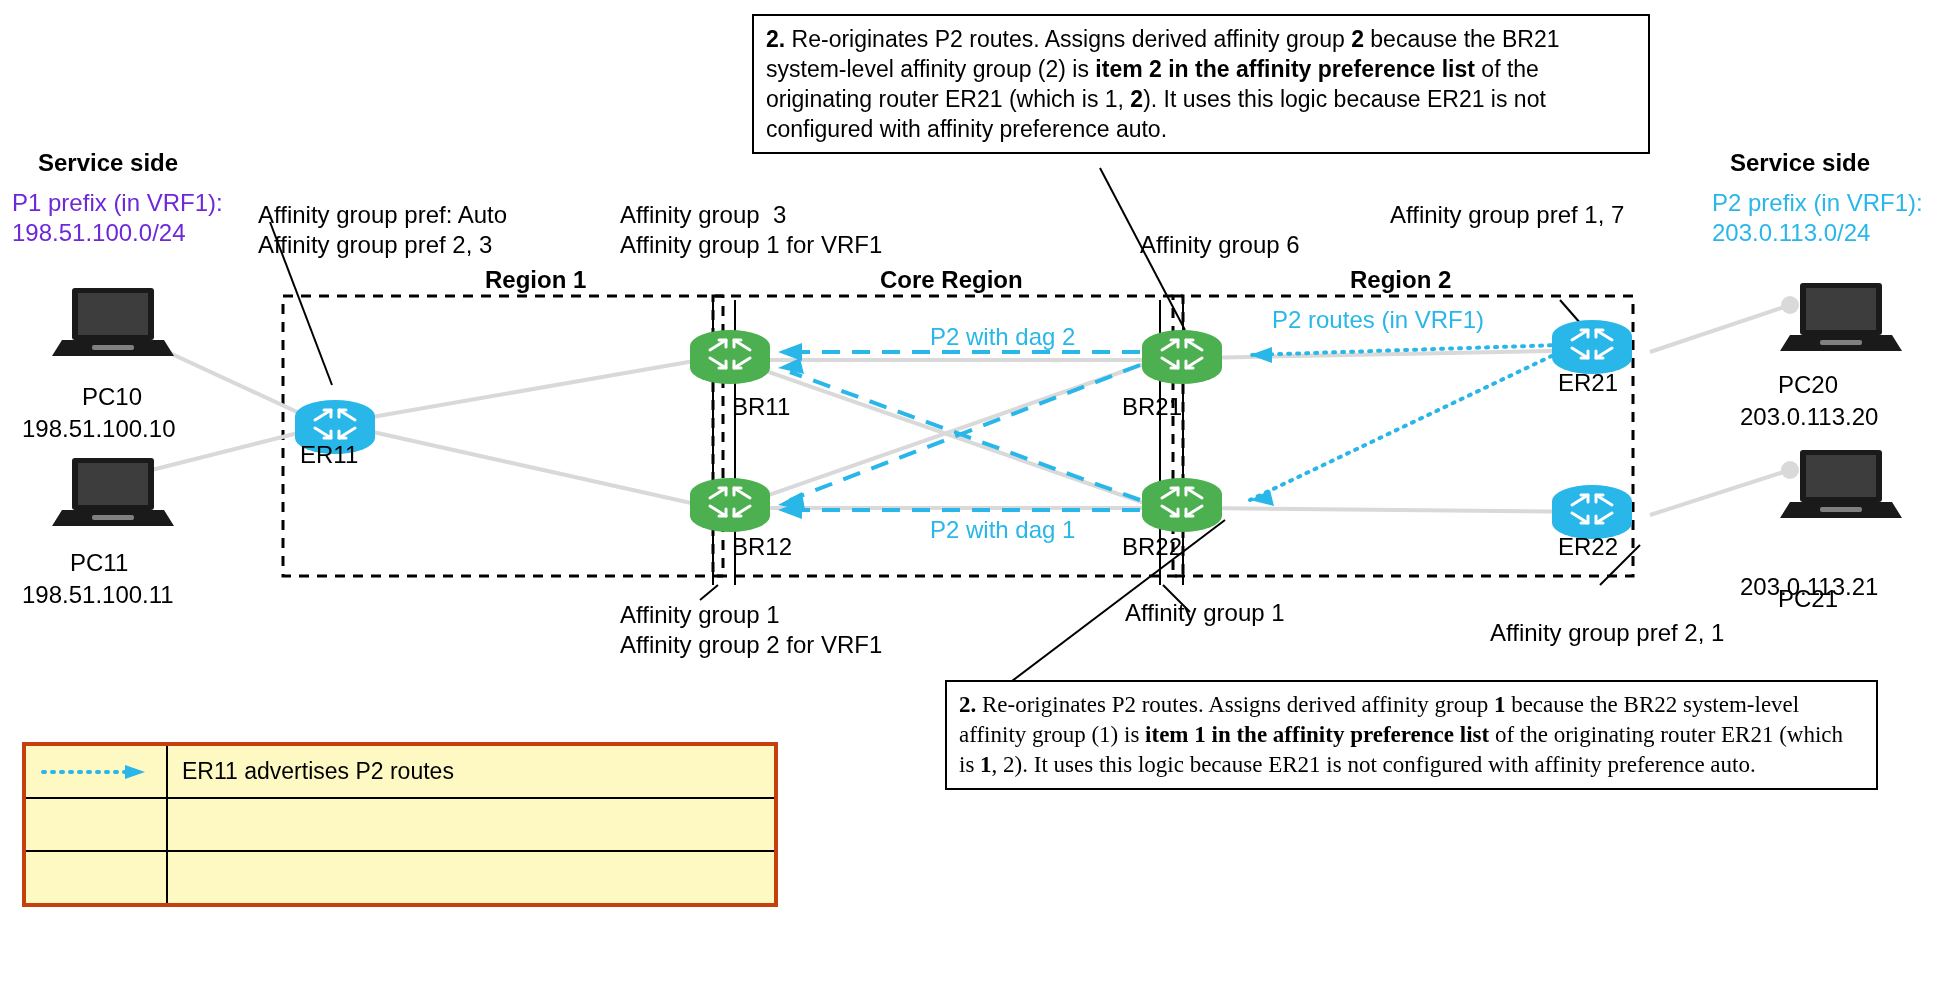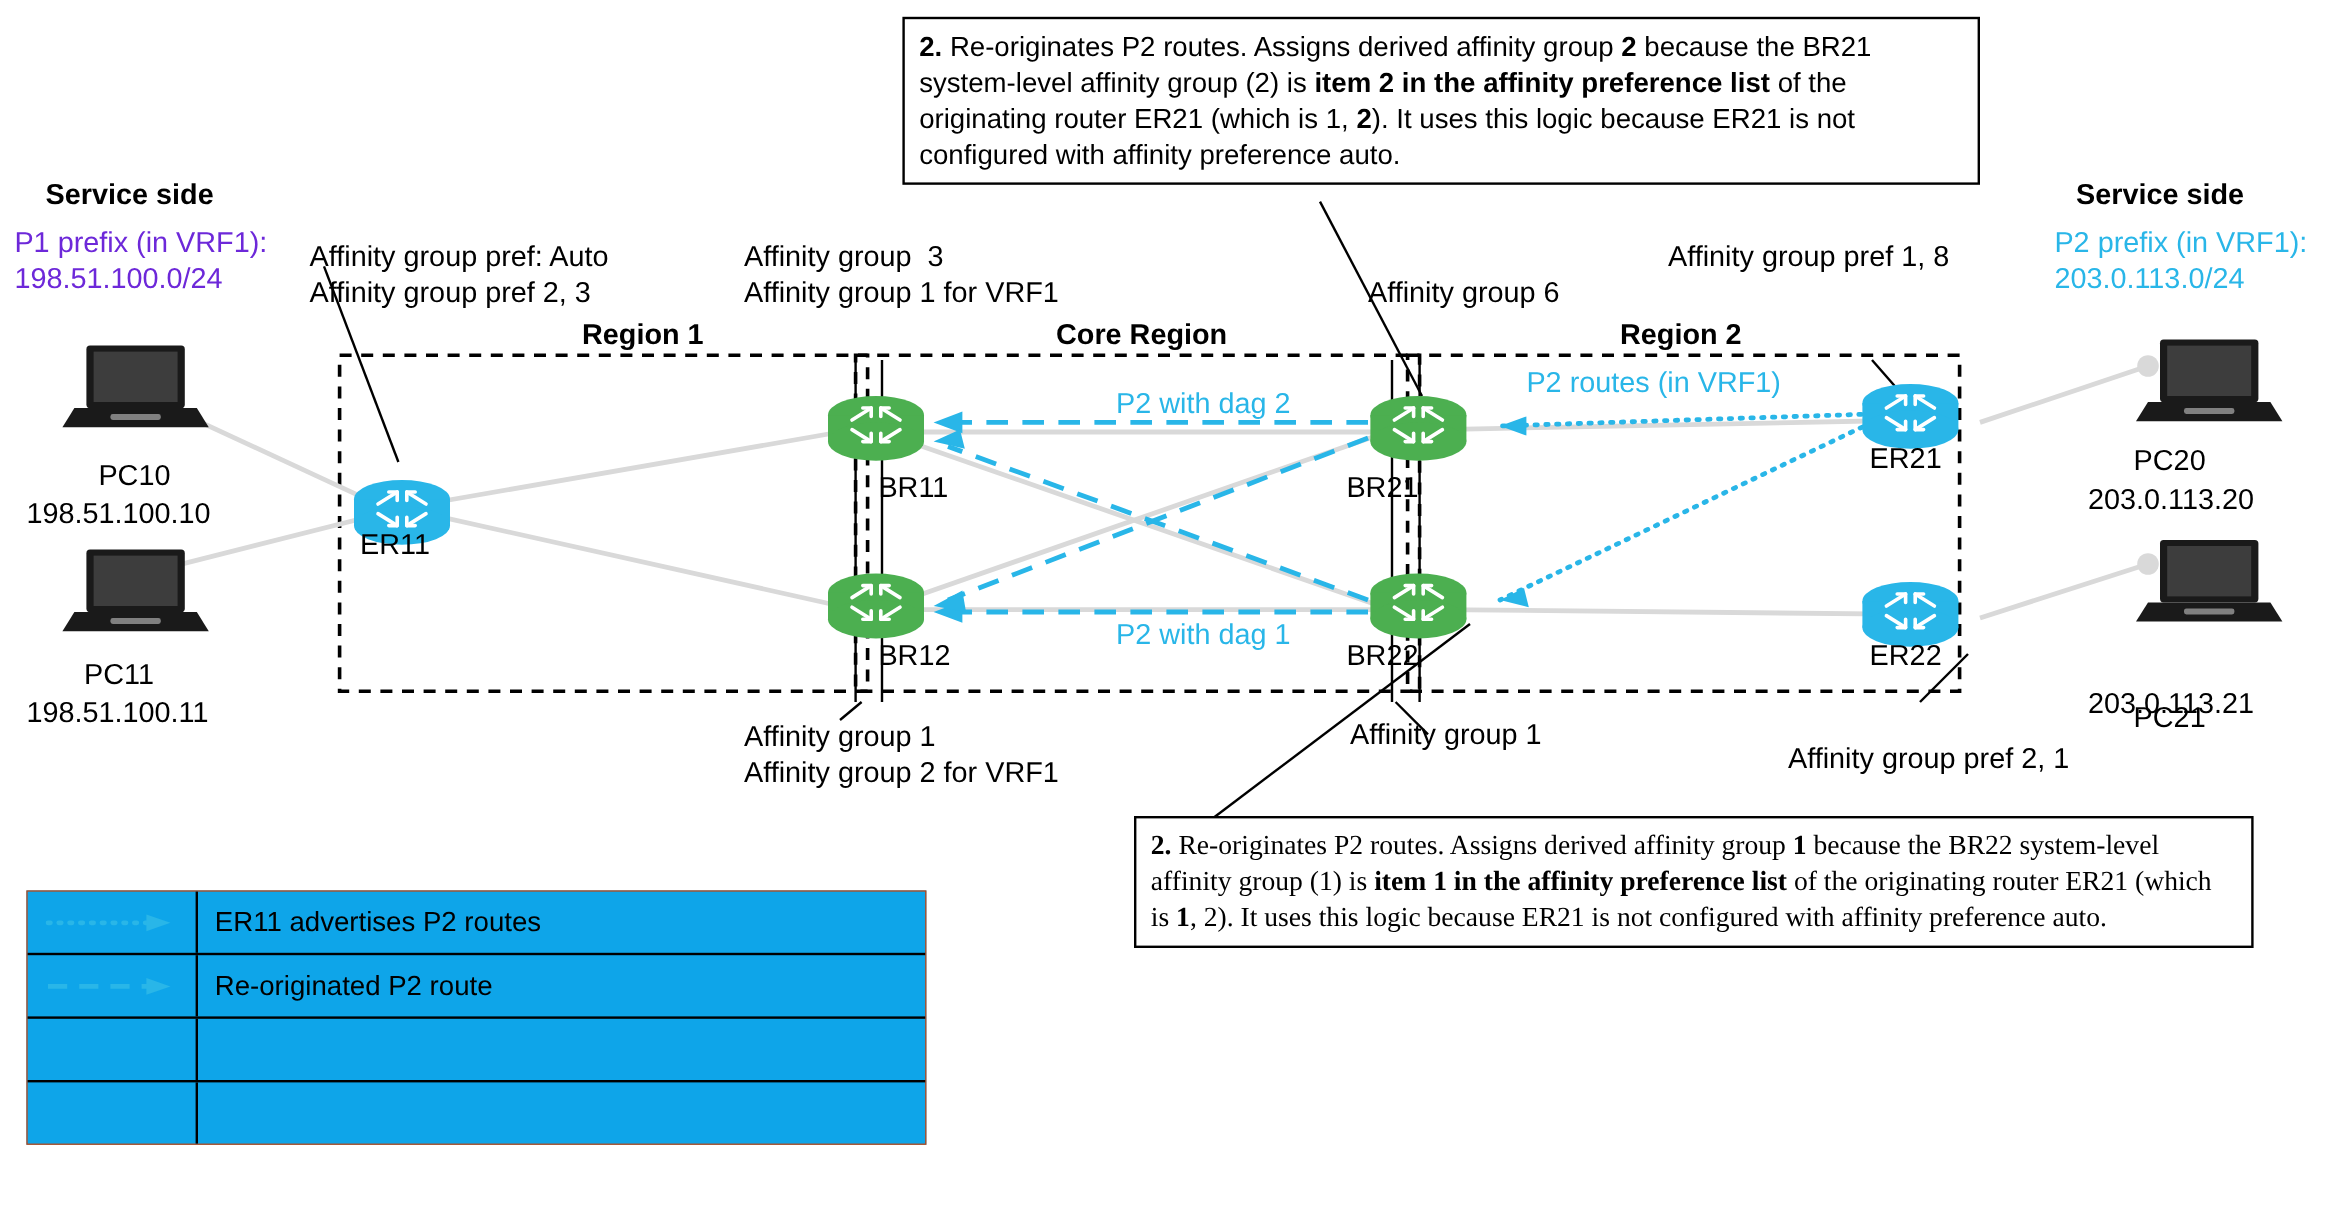--- a/index.html
+++ b/index.html
@@ -11,21 +11,21 @@
   .abs{position:absolute;}
   .txt{font-size:24px;line-height:30px;white-space:pre;}
   .bold{font-weight:bold;}
   .green{color:#6d28d9;}
   .cyan{color:#29b6e8;}
   .callout{
     border:2px solid #000;background:#fff;padding:8px 12px;
     font-size:23px;line-height:30px;
   }
   svg.layer{position:absolute;left:0;top:0;width:1942px;height:1005px;pointer-events:none;}
-  .legendbox{border:1px solid #c2410c;background:#0ea5e9;}
+  .legendbox{border:4px solid #c2410c;background:#fef9c3;}
   .legendrow{display:flex;height:51px;border-bottom:2px solid #000;}
   .legendrow:last-child{border-bottom:none;}
   .legendsym{width:140px;border-right:2px solid #000;display:flex;align-items:center;justify-content:center;}
   .legendlabel{display:flex;align-items:center;padding-left:14px;font-size:23px;}
 </style>
 </head>
 <body>
 
 <svg class="layer">
 
@@ -167,21 +167,21 @@
 <div class="abs txt green" style="left:12px;top:188px;">P1 prefix (in VRF1):</div>
 <div class="abs txt green" style="left:12px;top:218px;">198.51.100.0/24</div>
 
 <div class="abs txt" style="left:258px;top:200px;">Affinity group pref: Auto</div>
 <div class="abs txt" style="left:258px;top:230px;">Affinity group pref 2, 3</div>
 
 <div class="abs txt" style="left:620px;top:200px;">Affinity group  3</div>
 <div class="abs txt" style="left:620px;top:230px;">Affinity group 1 for VRF1</div>
 
 <div class="abs txt" style="left:1140px;top:230px;">Affinity group 6</div>
-<div class="abs txt" style="left:1390px;top:200px;">Affinity group pref 1, 8</div>
+<div class="abs txt" style="left:1390px;top:200px;">Affinity group pref 1, 7</div>
 
 <div class="abs txt" style="left:620px;top:600px;">Affinity group 1</div>
 <div class="abs txt" style="left:620px;top:630px;">Affinity group 2 for VRF1</div>
 
 <div class="abs txt" style="left:1125px;top:598px;">Affinity group 1</div>
 <div class="abs txt" style="left:1490px;top:618px;">Affinity group pref 2, 1</div>
 
 <div class="abs txt bold" style="left:485px;top:265px;">Region 1</div>
 <div class="abs txt bold" style="left:880px;top:265px;">Core Region</div>
 <div class="abs txt bold" style="left:1350px;top:265px;">Region 2</div>
@@ -224,29 +224,20 @@
   <div class="legendrow">
     <div class="legendsym">
       <svg width="110" height="20" viewBox="0 0 110 20">
         <line x1="2" y1="10" x2="86" y2="10" stroke="#29b6e8" stroke-width="4" stroke-dasharray="2,7" stroke-linecap="round"></line>
         <polygon points="104,10 84,3 84,17" fill="#29b6e8"></polygon>
       </svg>
     </div>
     <div class="legendlabel">ER11 advertises P2 routes</div>
   </div>
   <div class="legendrow">
-    <div class="legendsym">
-      <svg width="110" height="20" viewBox="0 0 110 20">
-        <line x1="2" y1="10" x2="86" y2="10" stroke="#29b6e8" stroke-width="4" stroke-dasharray="16,10"></line>
-        <polygon points="104,10 84,3 84,17" fill="#29b6e8"></polygon>
-      </svg>
-    </div>
-    <div class="legendlabel">Re-originated P2 route</div>
-  </div>
-  <div class="legendrow">
     <div class="legendsym"></div>
     <div class="legendlabel"></div>
   </div>
   <div class="legendrow">
     <div class="legendsym"></div>
     <div class="legendlabel"></div>
   </div>
 </div>
 
 </body></html>

